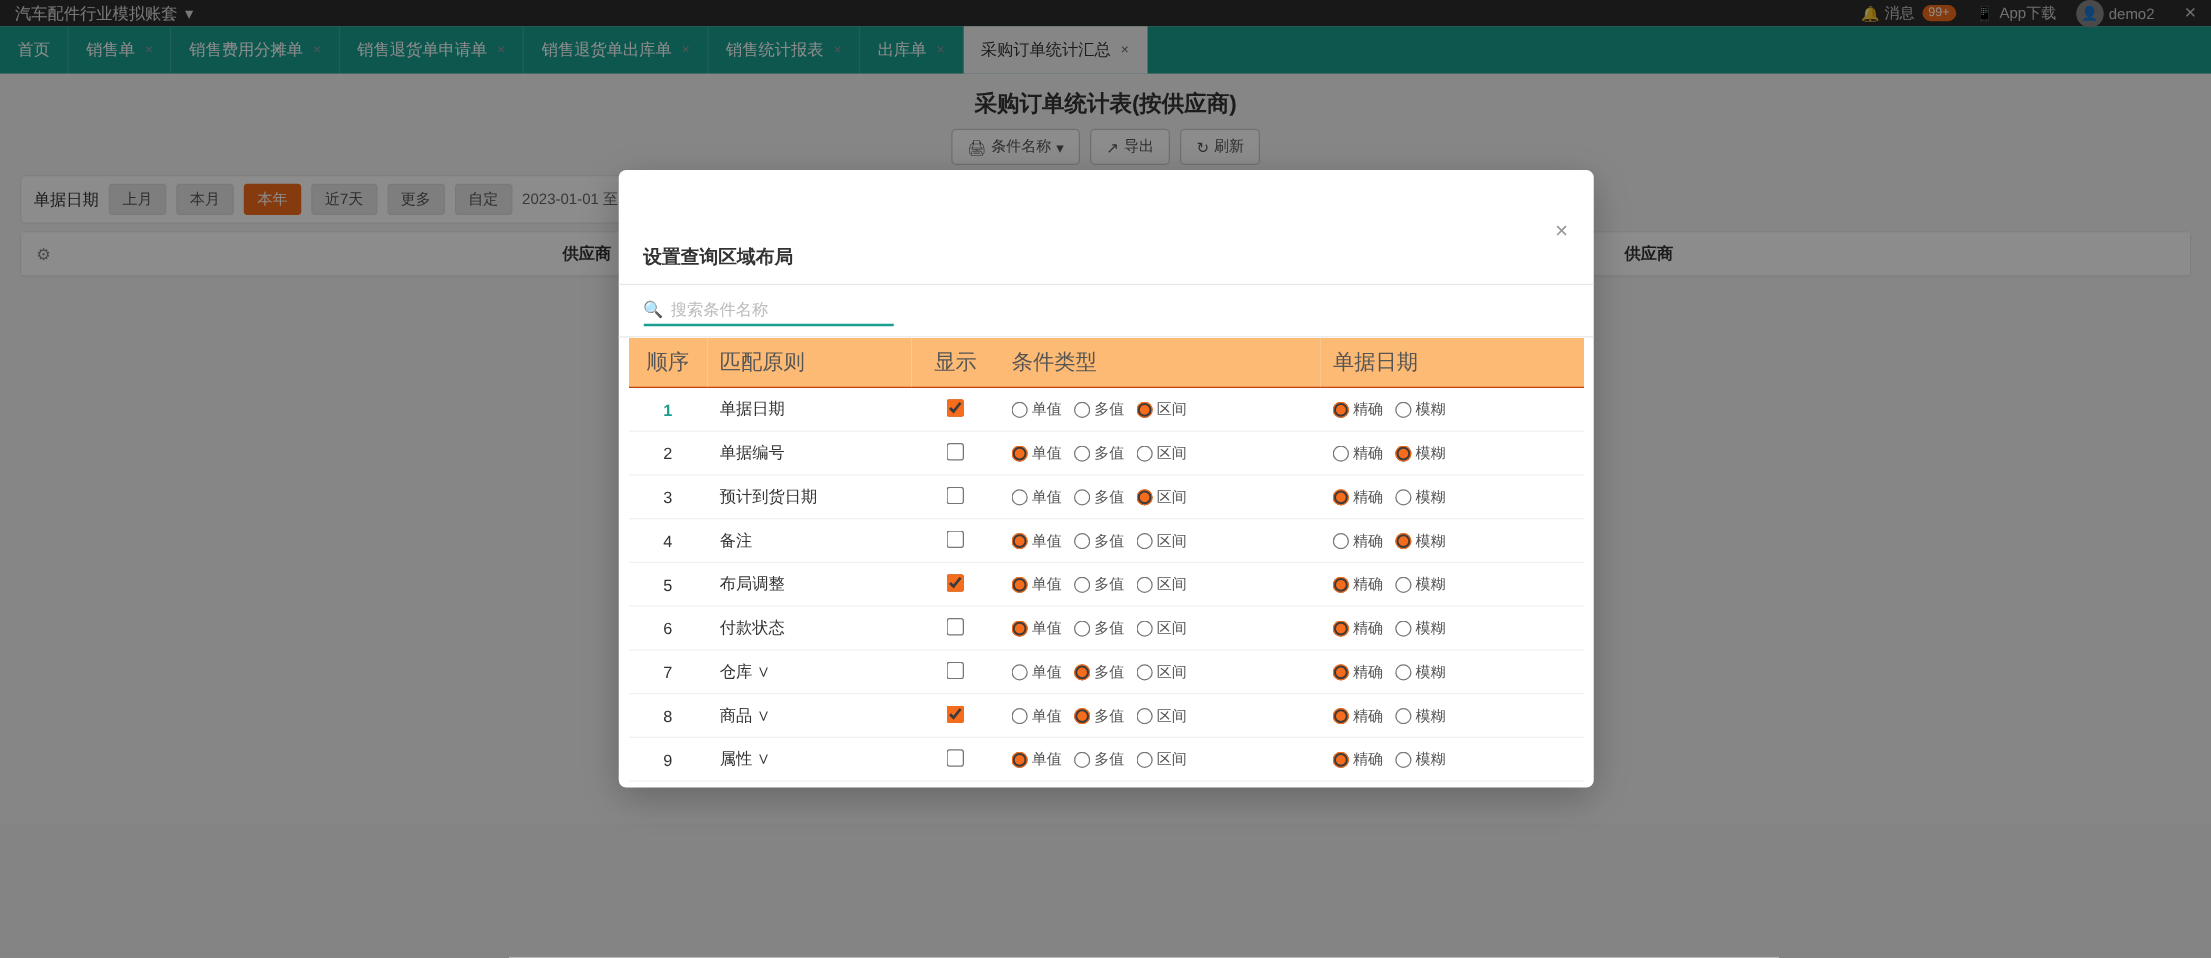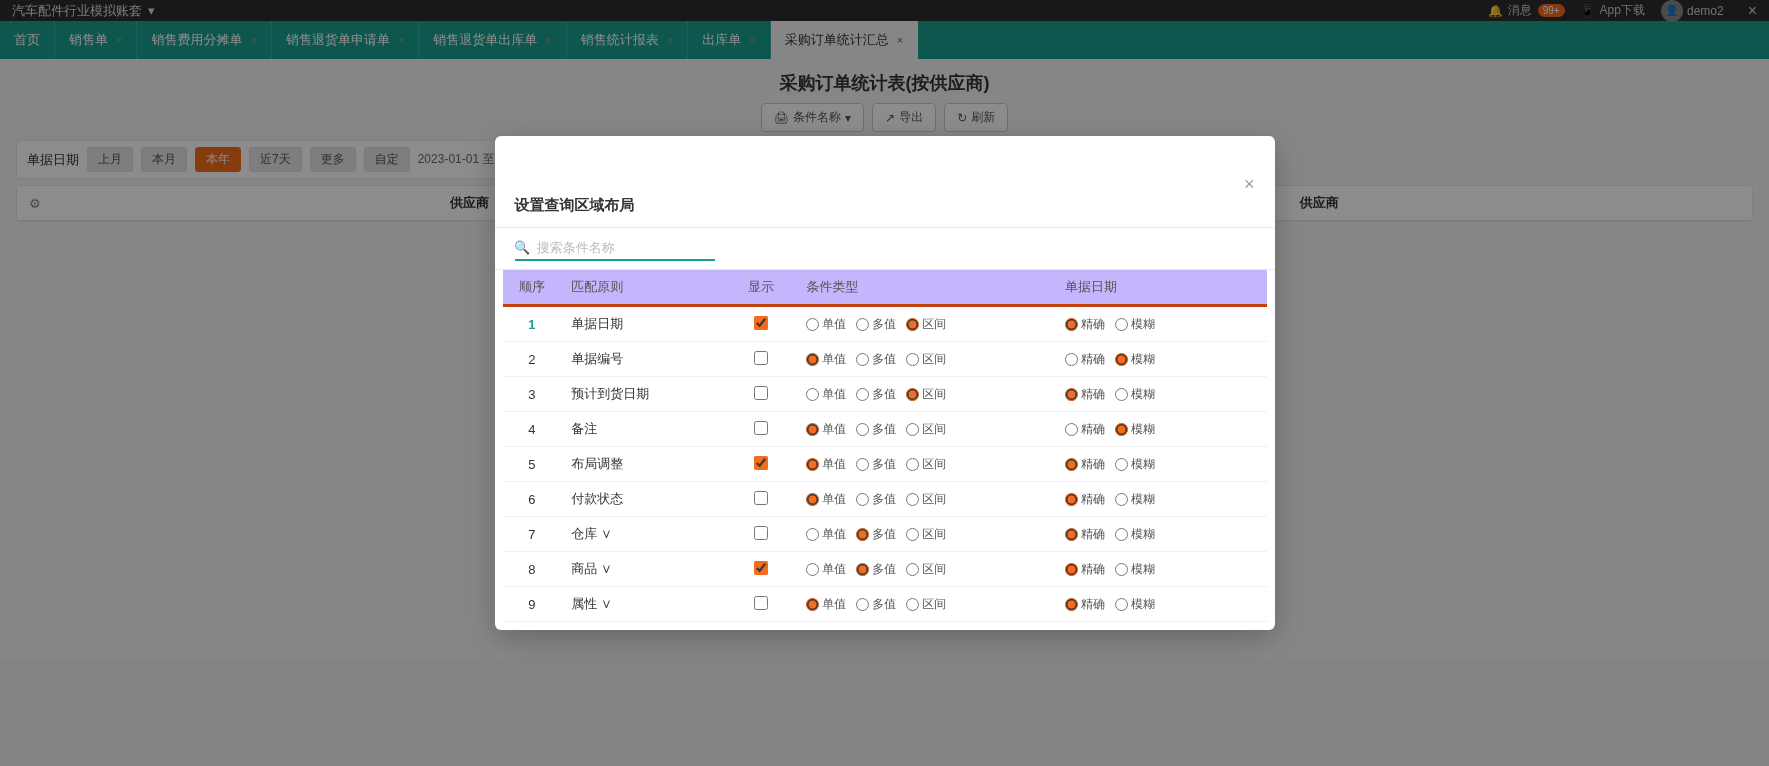--- a/index.html
+++ b/index.html
@@ -115,26 +115,26 @@
     
     .modal-search { padding: 12px 20px 0 20px; display: flex; align-items: center; border-bottom: 1px solid #e8e8e8; padding-bottom: 8px; }
     .modal-search-inner { display: flex; align-items: center; border-bottom: 2px solid #1a9e8f; width: 200px; padding-bottom: 4px; gap: 6px; }
     .modal-search input { border: none; outline: none; font-size: 13px; color: #666; width: 160px; background: transparent; }
     .modal-search input::placeholder { color: #bbb; }
 
     
     .modal-table-wrap { overflow-y: auto; flex: 1; max-height: 360px; margin: 0 8px; }
     .modal-table { width: 100%; border-collapse: collapse; }
     .modal-table thead th {
-      background: #c4b5fd;
+      background: #fdba74;
       padding: 8px 10px;
       text-align: left;
-      font-size: 13px;
+      font-size: 17px;
       color: #555;
-      border-bottom: 3px solid #c2410c;
+      border-bottom: 1px solid #c2410c;
       font-weight: normal;
       white-space: nowrap;
     }
     .modal-table thead th:first-child { width: 50px; text-align: center; }
     .modal-table thead th:nth-child(2) { width: 140px; }
     .modal-table thead th:nth-child(3) { width: 60px; text-align: center; }
     .modal-table tbody td {
       padding: 8px 10px;
       border-bottom: 1px solid #f0f0f0;
       font-size: 13px;

